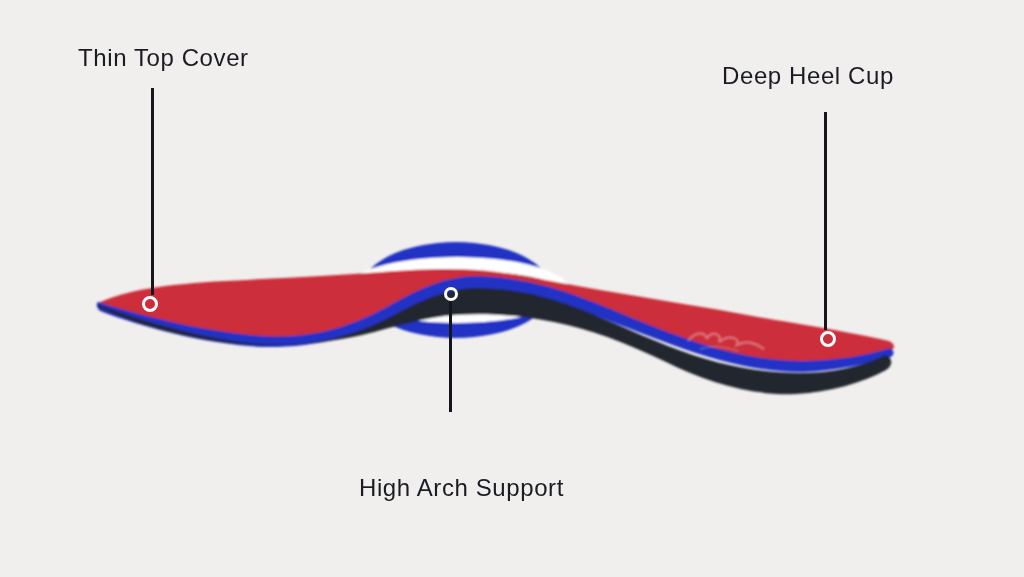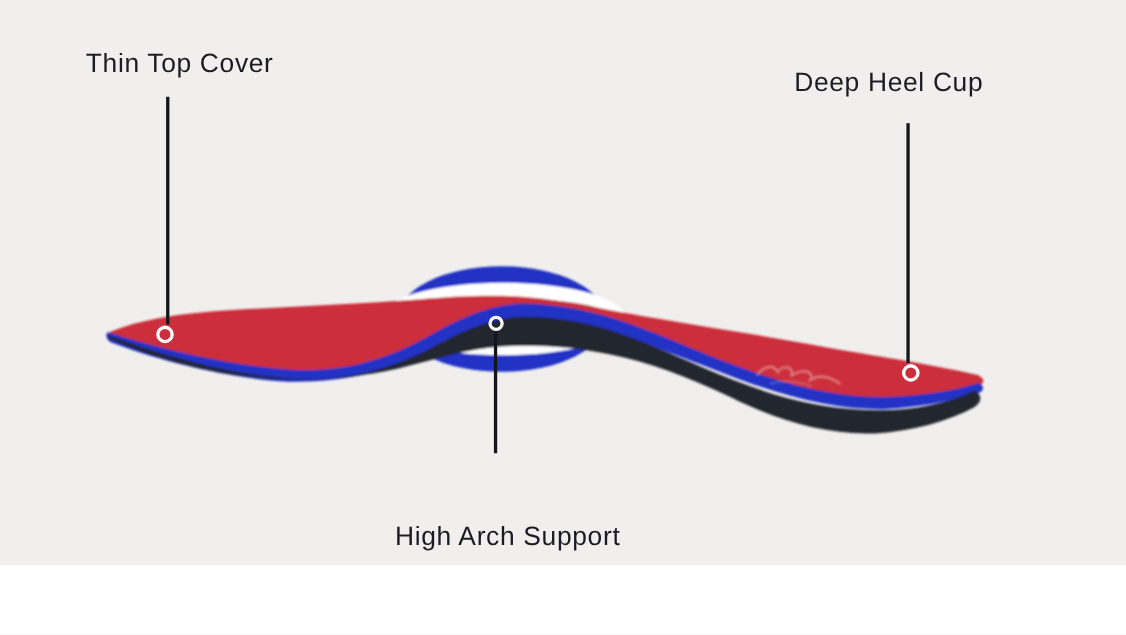--- a/index.html
+++ b/index.html
@@ -3,21 +3,21 @@
 <meta charset="utf-8">
 <style>
   html, body {
     margin: 0;
     padding: 0;
     font-family: "Liberation Sans", sans-serif;
   }
   .stage {
     position: relative;
     width: 1024px;
-    height: 514px;
+    height: 577px;
     background: var(--background, #f0efed);
     overflow: hidden;
   }
   .insole-svg {
     position: absolute;
     left: 0;
     top: 0;
     width: 1024px;
     height: 577px;
   }

